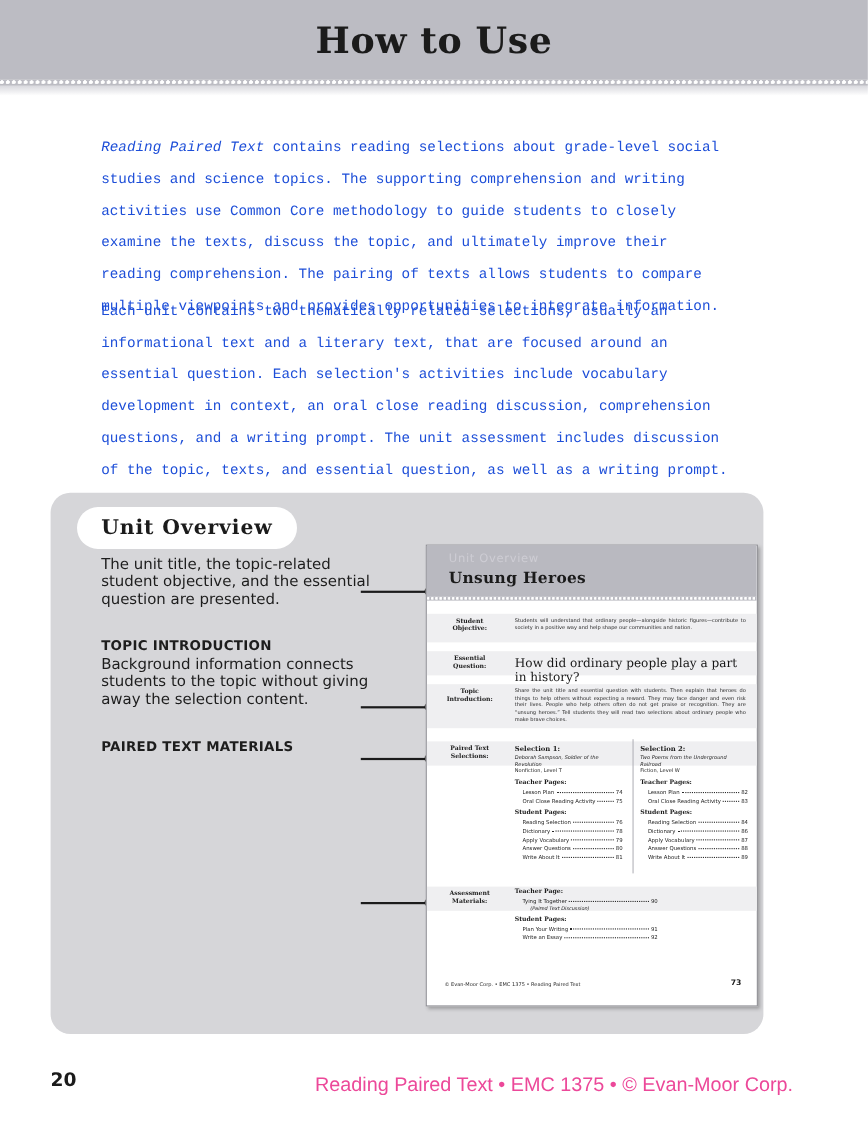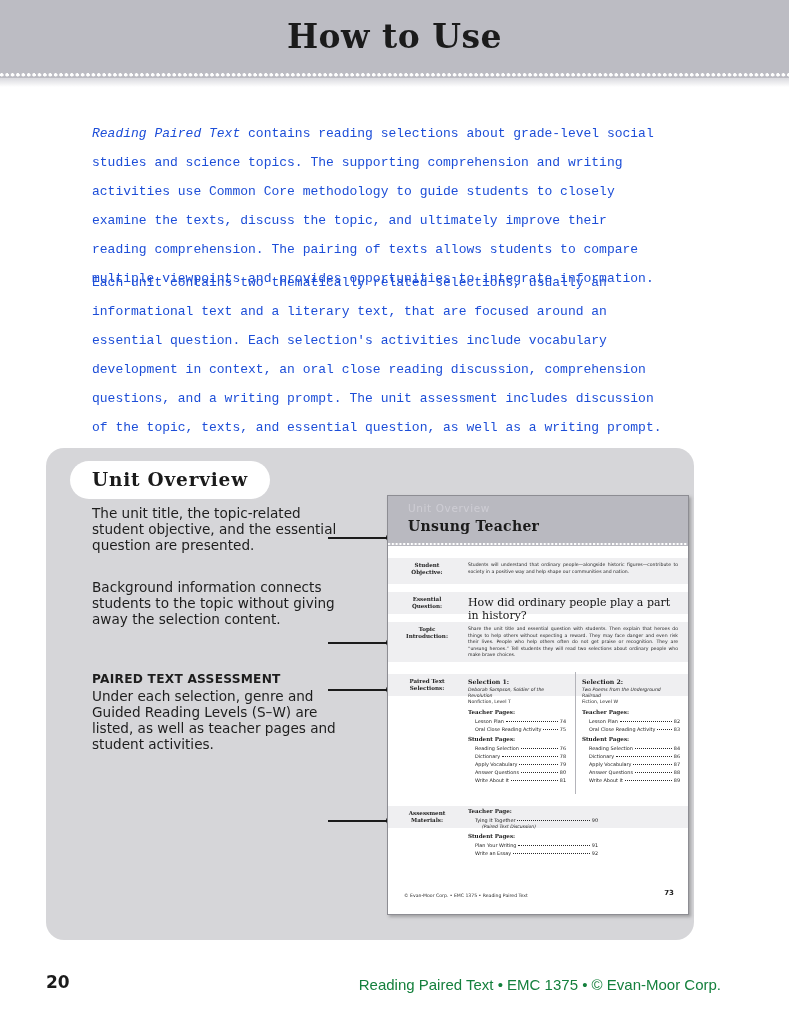--- a/index.html
+++ b/index.html
@@ -285,22 +285,22 @@
     left: 46px; top: 972px;
     font-family: "DejaVu Sans", sans-serif;
     font-weight: bold;
     font-size: 17px;
     color: #1b1b1b;
   }
   .pg-credit {
     position: absolute;
     right: 68px; top: 976px;
     font-family: "Liberation Sans", sans-serif;
-    font-size: 15px;
-    color: #15803d;
+    font-size: 18px;
+    color: #ec4899;
   }
 </style>
 </head>
 <body>
 
 <div class="header-band"></div>
 <div class="header-title">How to Use</div>
 <div class="header-dots"></div>
 <div class="header-fade"></div>
 
@@ -310,26 +310,26 @@
 <div class="intro" id="para2">Each unit contains two thematically related selections, usually an informational text and a literary text, that are focused around an essential question. Each selection's activities include vocabulary development in context, an oral close reading discussion, comprehension questions, and a writing prompt. The unit assessment includes discussion of the topic, texts, and essential question, as well as a writing prompt.</div>
 
 <div class="panel"></div>
 <div class="badge">Unit Overview</div>
 
 <div class="callout" id="callout0">
   <span>The unit title, the topic-related student objective, and the essential question are presented.</span>
 </div>
 
 <div class="callout" id="callout1">
+  <span class="hd">TOPIC INTRODUCTION</span>
   <span>Background information connects students to the topic without giving away the selection content.</span>
 </div>
 
 <div class="callout" id="callout2">
-  <span class="hd">PAIRED TEXT ASSESSMENT</span>
-  <span>Under each selection, genre and Guided Reading Levels (S–W) are listed, as well as teacher pages and student activities.</span>
+  <span class="hd">PAIRED TEXT MATERIALS</span>
 </div>
 
 <div class="callout" id="callout3">
 </div>
 
 <div class="leader" style="left:328px; top:537px; width:62px;"></div>
 <div class="leaddot" style="left:386px; top:534px;"></div>
 
 <div class="leader" style="left:328px; top:642px; width:62px;"></div>
 <div class="leaddot" style="left:386px; top:639px;"></div>
@@ -337,21 +337,21 @@
 <div class="leader" style="left:328px; top:689px; width:62px;"></div>
 <div class="leaddot" style="left:386px; top:686px;"></div>
 
 <div class="leader" style="left:328px; top:820px; width:62px;"></div>
 <div class="leaddot" style="left:386px; top:817px;"></div>
 
 <div class="thumb">
 
   <div class="t-band"></div>
   <div class="t-overline">Unit Overview</div>
-  <div class="t-title">Unsung Teacher</div>
+  <div class="t-title">Unsung Heroes</div>
   <div class="t-dots"></div>
 
   <div class="t-stripe" style="top:62px; height:26px;"></div>
   <div class="t-label" style="top:66px;">Student<br>Objective:</div>
   <div class="t-body" style="top:66px;">Students will understand that ordinary people—alongside historic figures—contribute to society in a positive way and help shape our communities and nation.</div>
 
   <div class="t-stripe" style="top:96px; height:22px;"></div>
   <div class="t-label" style="top:100px;">Essential<br>Question:</div>
   <div class="t-eq" style="top:100px;">How did ordinary people play a part in history?</div>
 

